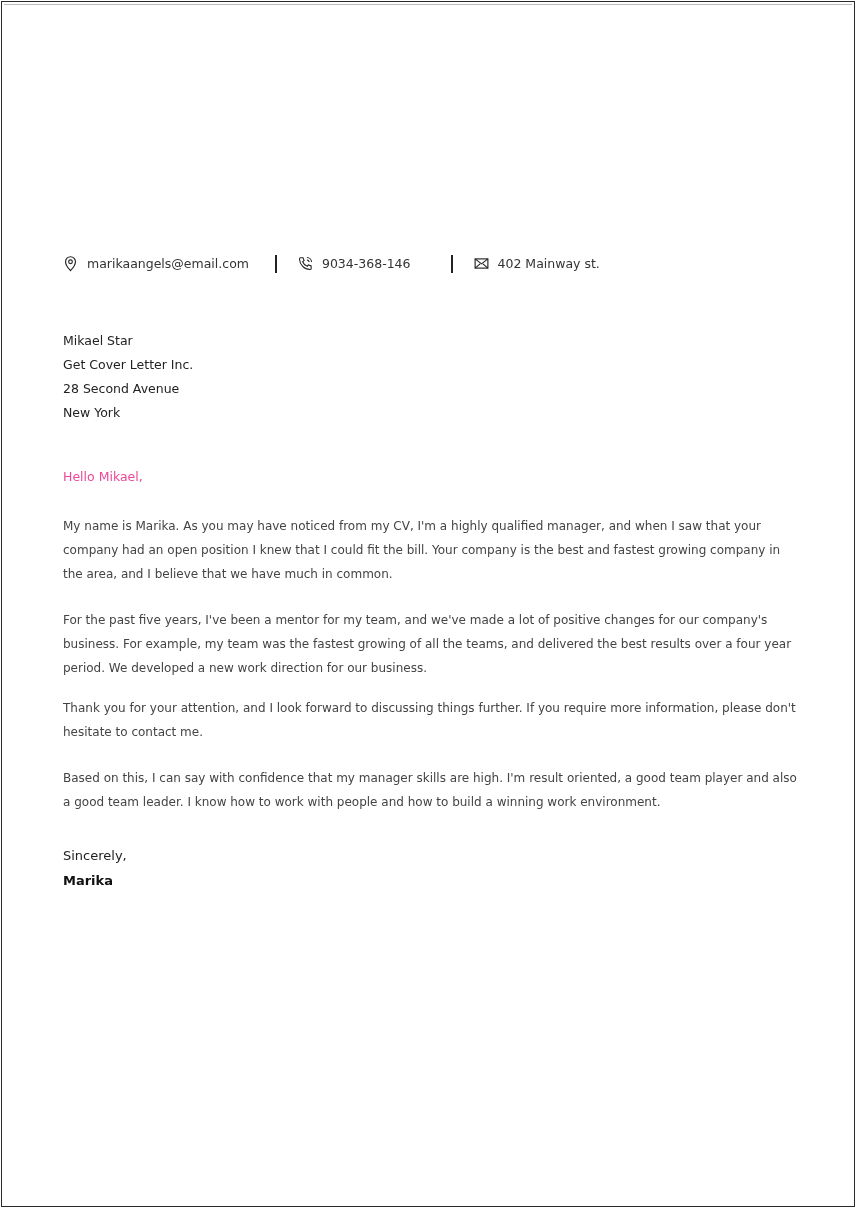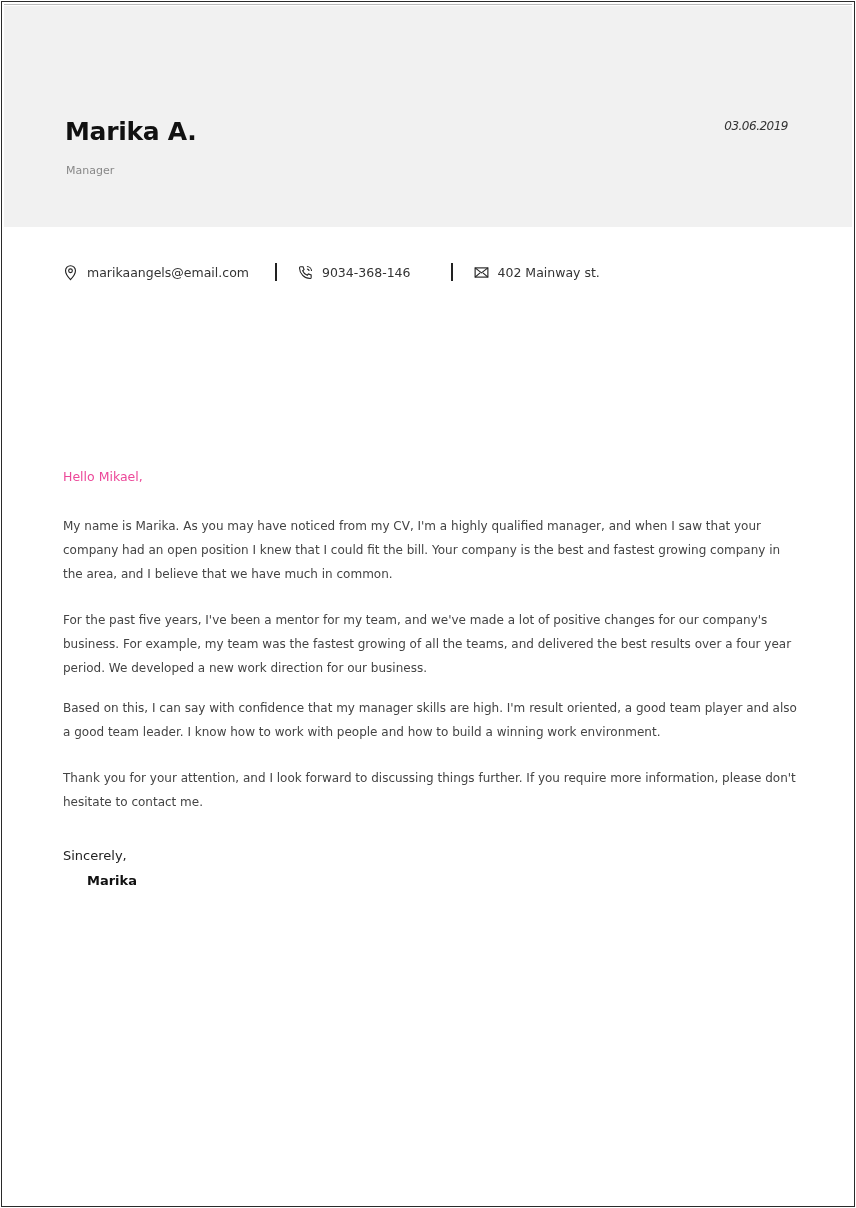--- a/index.html
+++ b/index.html
@@ -34,21 +34,21 @@
       position: absolute; left: 62px; top: 158px;
       font-size: 11px; color: #888;
     }
     .date {
       position: absolute; right: 64px; top: 113px;
       font-size: 12px; font-style: italic; color: #333;
       letter-spacing: -0.5px;
     }
     .contacts {
       position: absolute; left: 60px; top: 253px; height: 26px;
-      display: flex; align-items: flex-end;
+      display: flex; align-items: flex-start;
       font-size: 12.5px; color: #333;
     }
     .contact { display: flex; align-items: center; }
     .contact svg { width: 17px; height: 17px; margin-right: 8px; }
     .sep { width: 2px; height: 18px; background: #222; margin: 0 20px 0 26px; }
     .sep2 { margin-left: 40px; }
     .recipient {
       position: absolute; left: 61px; top: 327px;
       font-size: 12.5px; line-height: 24px; color: #222;
     }
@@ -59,33 +59,28 @@
     .body-text {
       position: absolute; left: 61px; top: 512px; width: 735px;
       font-size: 12px; line-height: 24px; color: #444;
     }
     .body-text p { margin: 0 0 22px 0; }
     .body-text p.joined { margin-bottom: 16px; }
     .closing {
       position: absolute; left: 61px; top: 841px;
       font-size: 13px; line-height: 25px; color: #222;
     }
-    .closing .signer { font-weight: bold; color: #111; margin-left: 24px; }
+    .closing .signer { font-weight: bold; color: #111; }
   </style>
 </head>
 <body>
 
 <div class="page">
   <div class="inner-rule"></div>
 
-  <div class="header">
-    <div class="name">Marika A.</div>
-    <div class="role">Manager</div>
-    <div class="date">03.06.2019</div>
-  </div>
 
   <div class="contacts">
     <div class="contact">
       <svg viewBox="0 0 24 24" fill="none" stroke="#222" stroke-width="1.6">
         <path d="M12 22s-7-7.2-7-12.5A7 7 0 0 1 19 9.5C19 14.8 12 22 12 22z"></path>
         <circle cx="12" cy="9.5" r="2.6"></circle>
       </svg>
       <span>marikaangels@email.com</span>
     </div>
     <div class="sep"></div>
@@ -101,27 +96,33 @@
     <div class="contact">
       <svg viewBox="0 0 24 24" fill="none" stroke="#222" stroke-width="1.6">
         <rect x="3" y="5.5" width="18" height="13"></rect>
         <path d="M3 5.5l9 7 9-7"></path>
         <path d="M3 18.5l7-6M21 18.5l-7-6"></path>
       </svg>
       <span>402 Mainway st.</span>
     </div>
   </div>
 
+  <div class="recipient">
+    <div>Mikael Star</div>
+    <div>Get Cover Letter Inc.</div>
+    <div>28 Second Avenue</div>
+    <div>New York</div>
+  </div>
 
   <div class="greeting">Hello Mikael,</div>
 
   <div class="body-text">
     <p>My name is Marika. As you may have noticed from my CV, I'm a highly qualified manager, and when I saw that your company had an open position I knew that I could fit the bill. Your company is the best and fastest growing company in the area, and I believe that we have much in common.</p>
     <p class="joined">For the past five years, I've been a mentor for my team, and we've made a lot of positive changes for our company's business. For example, my team was the fastest growing of all the teams, and delivered the best results over a four year period. We developed a new work direction for our business.</p>
+    <p>Thank you for your attention, and I look forward to discussing things further. If you require more information, please don't hesitate to contact me.</p>
     <p>Based on this, I can say with confidence that my manager skills are high. I'm result oriented, a good team player and also a good team leader. I know how to work with people and how to build a winning work environment.</p>
-    <p>Thank you for your attention, and I look forward to discussing things further. If you require more information, please don't hesitate to contact me.</p>
   </div>
 
   <div class="closing">
     <div>Sincerely,</div>
     <div class="signer">Marika</div>
   </div>
 </div>
 
 </body></html>

